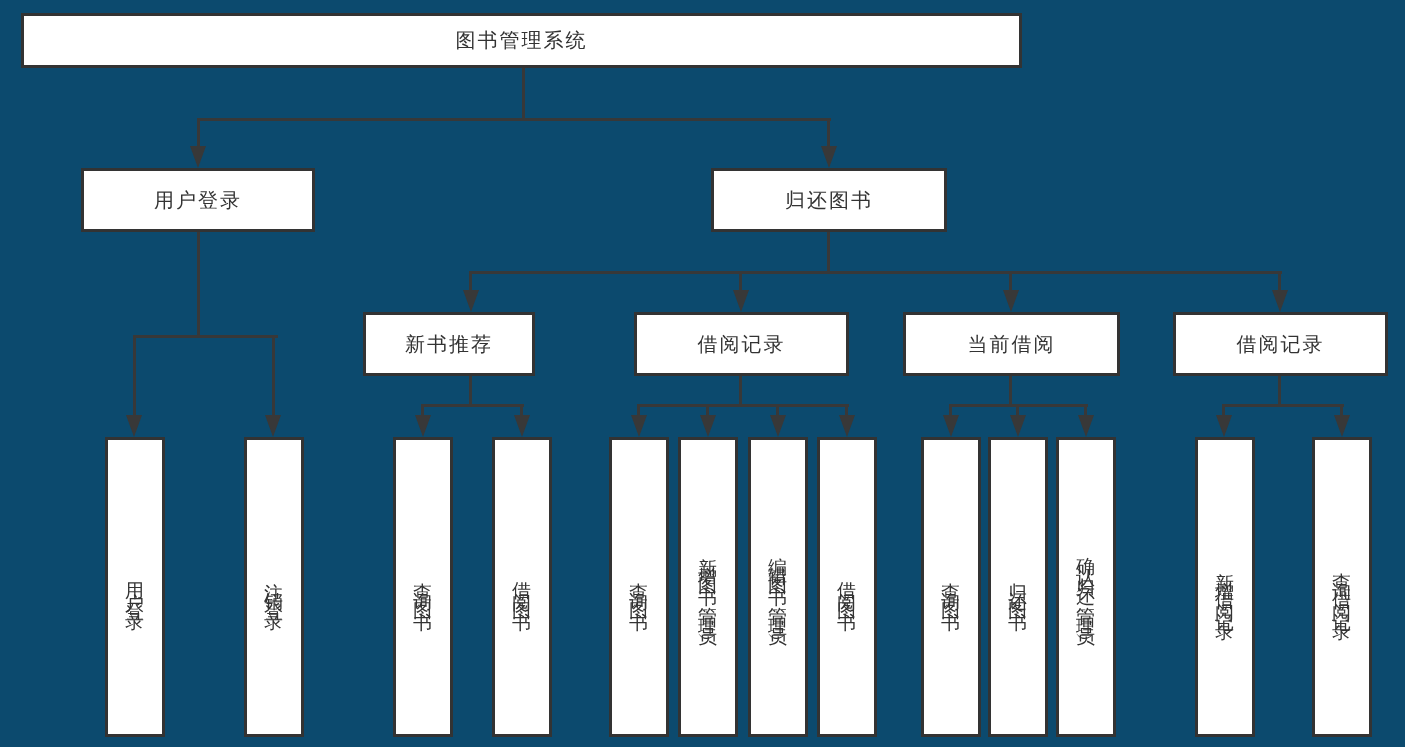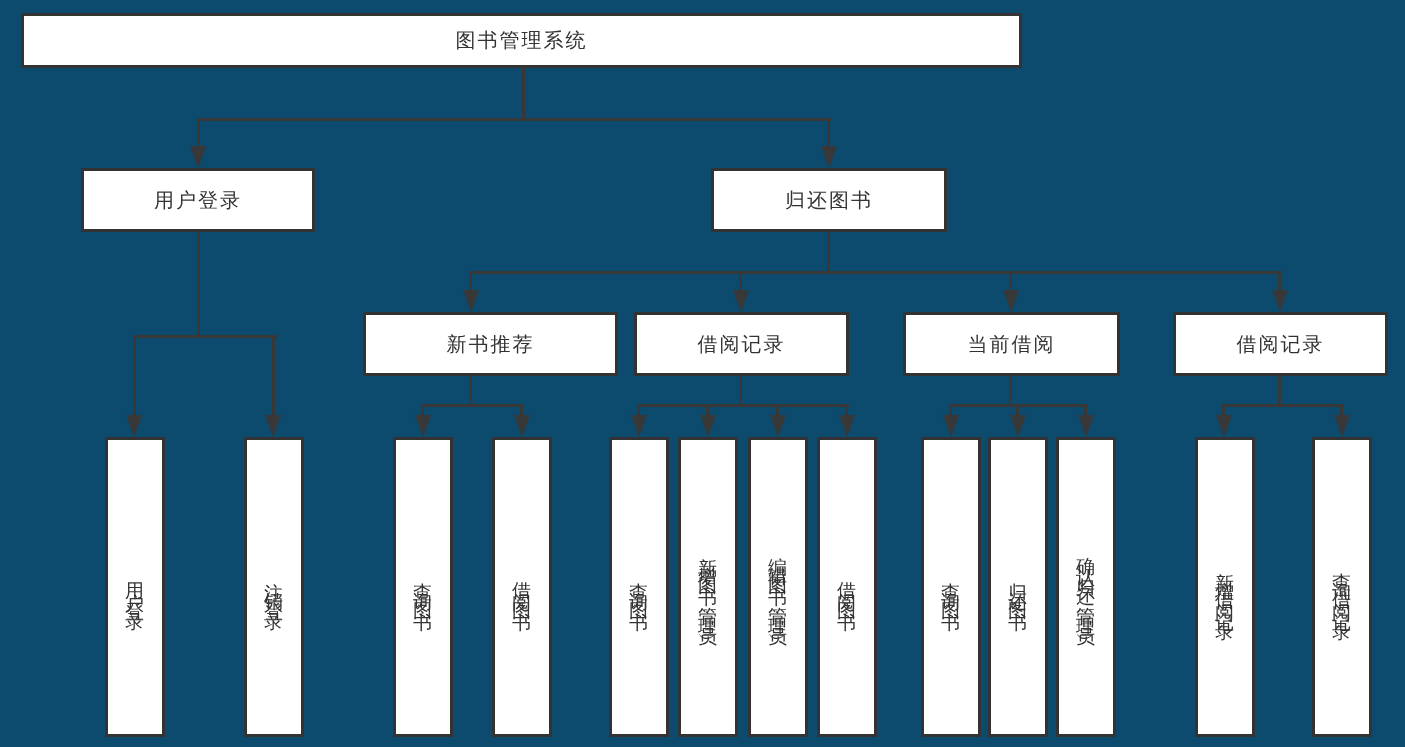--- a/index.html
+++ b/index.html
@@ -37,21 +37,21 @@
     <span>图书管理系统</span>
   </div>
 
   <div class="b" style="left:81px;top:168px;width:234px;height:64px">
     <span>用户登录</span>
   </div>
   <div class="b" style="left:711px;top:168px;width:236px;height:64px">
     <span>归还图书</span>
   </div>
 
-  <div class="b" style="left:363px;top:312px;width:255px;height:64px">
+  <div class="b" style="left:363px;top:312px;width:172px;height:64px">
     <span>新书推荐</span>
   </div>
   <div class="b" style="left:634px;top:312px;width:215px;height:64px">
     <span>借阅记录</span>
   </div>
   <div class="b" style="left:1173px;top:312px;width:215px;height:64px">
     <span>借阅记录</span>
   </div>
   <div class="b" style="left:903px;top:312px;width:217px;height:64px">
     <span>当前借阅</span>

